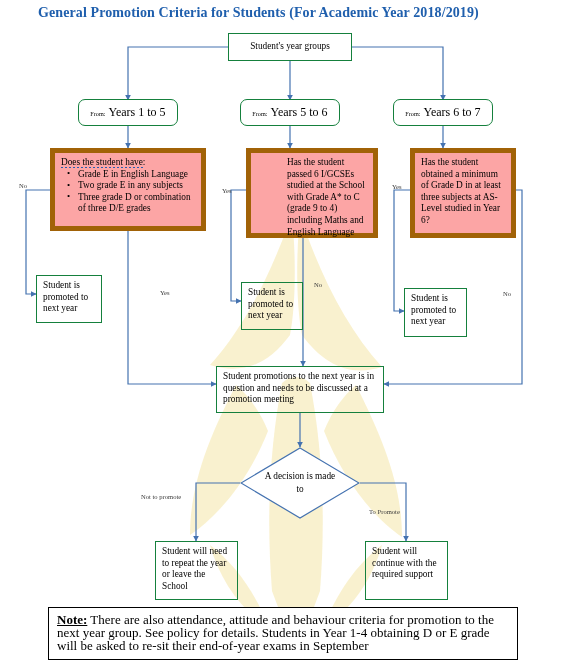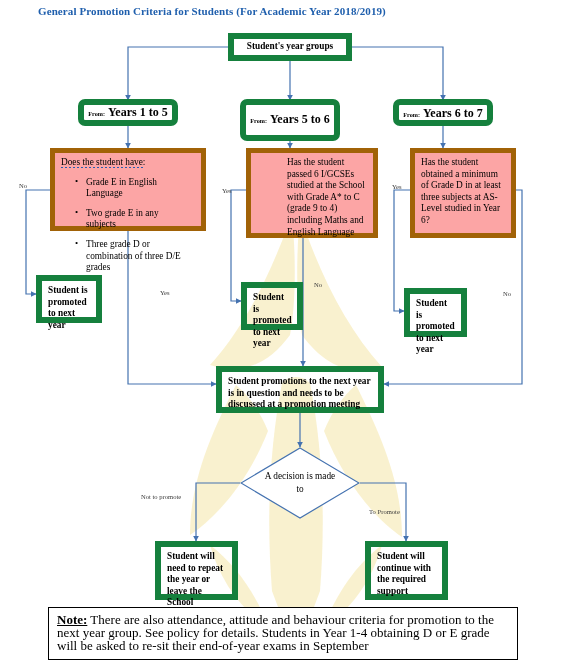--- a/index.html
+++ b/index.html
@@ -34,39 +34,38 @@
     opacity: 0.55;
   }
 
   
   .title {
     position: absolute;
     left: 38px;
     top: 5px;
     font-family: "Liberation Serif", serif;
     font-weight: bold;
-    font-size: 11px;
+    font-size: 14px;
     color: #1F5FAD;
     letter-spacing: 0.1px;
     white-space: nowrap;
     z-index: 5;
   }
 
   
   .node {
     position: absolute;
     box-sizing: border-box;
     background: transparent;
     z-index: 4;
     font-size: 9.3px;
     line-height: 11.6px;
   }
   .box-blue {
-    border: 6px solid #15803d;
-    font-weight: bold;
+    border: 1px solid #15803d;
   }
   .box-black {
     border: 5px solid #a16207;
     background: #fca5a5;
   }
   .rounded {
     border-radius: 7px;
   }
   .pad {
     padding: 4px 6px;
@@ -101,21 +100,21 @@
   .crit-head {
     margin: 0 0 0 0;
   }
   ul.bullets {
     margin: 0;
     padding-left: 17px;
     list-style: none;
   }
   ul.bullets li {
     position: relative;
-    margin: 8px;
+    margin: 0;
     padding: 0;
   }
   ul.bullets li:before {
     content: "\2022";
     position: absolute;
     left: -11px;
     top: -0.5px;
     font-size: 9px;
   }
 
@@ -243,25 +242,25 @@
   </svg>
 
   <div class="node box-blue node-center-h" style="left:228px; top:33px; width:124px; height:28px;">
     <span>Student's year groups</span>
   </div>
 
   <div class="node box-blue rounded pill" style="left:78px; top:99px; width:100px; height:27px;">
     <span class="small">From:</span>
     <span class="big">Years 1 to 5</span>
   </div>
-  <div class="node box-blue rounded pill" style="left:240px; top:99px; width:100px; height:42px;">
+  <div class="node box-blue rounded pill" style="left:240px; top:99px; width:100px; height:27px;">
     <span class="small">From:</span>
     <span class="big">Years 5 to 6</span>
   </div>
-  <div class="node box-blue rounded pill" style="left:393px; top:99px; width:100px; height:27px;align-items:flex-end;">
+  <div class="node box-blue rounded pill" style="left:393px; top:99px; width:100px; height:27px;">
     <span class="small">From:</span>
     <span class="big">Years 6 to 7</span>
   </div>
 
   <div class="node box-black pad" style="left:50px; top:148px; width:156px; height:83px;">
     <div class="crit-head">
       <span class="spellc">Does the student have:</span>
     </div>
     <ul class="bullets">
       <li>Grade E in English Language</li>

